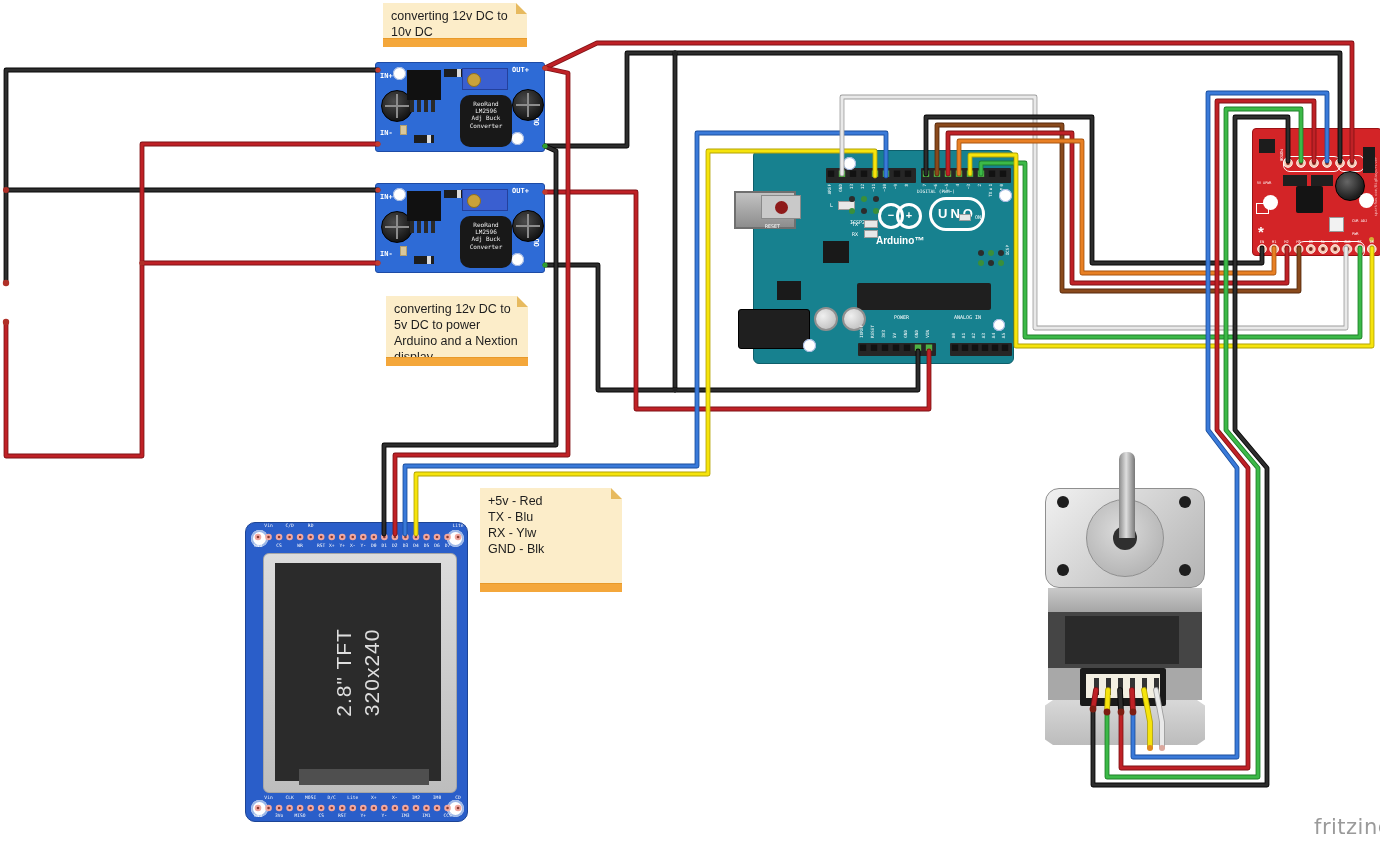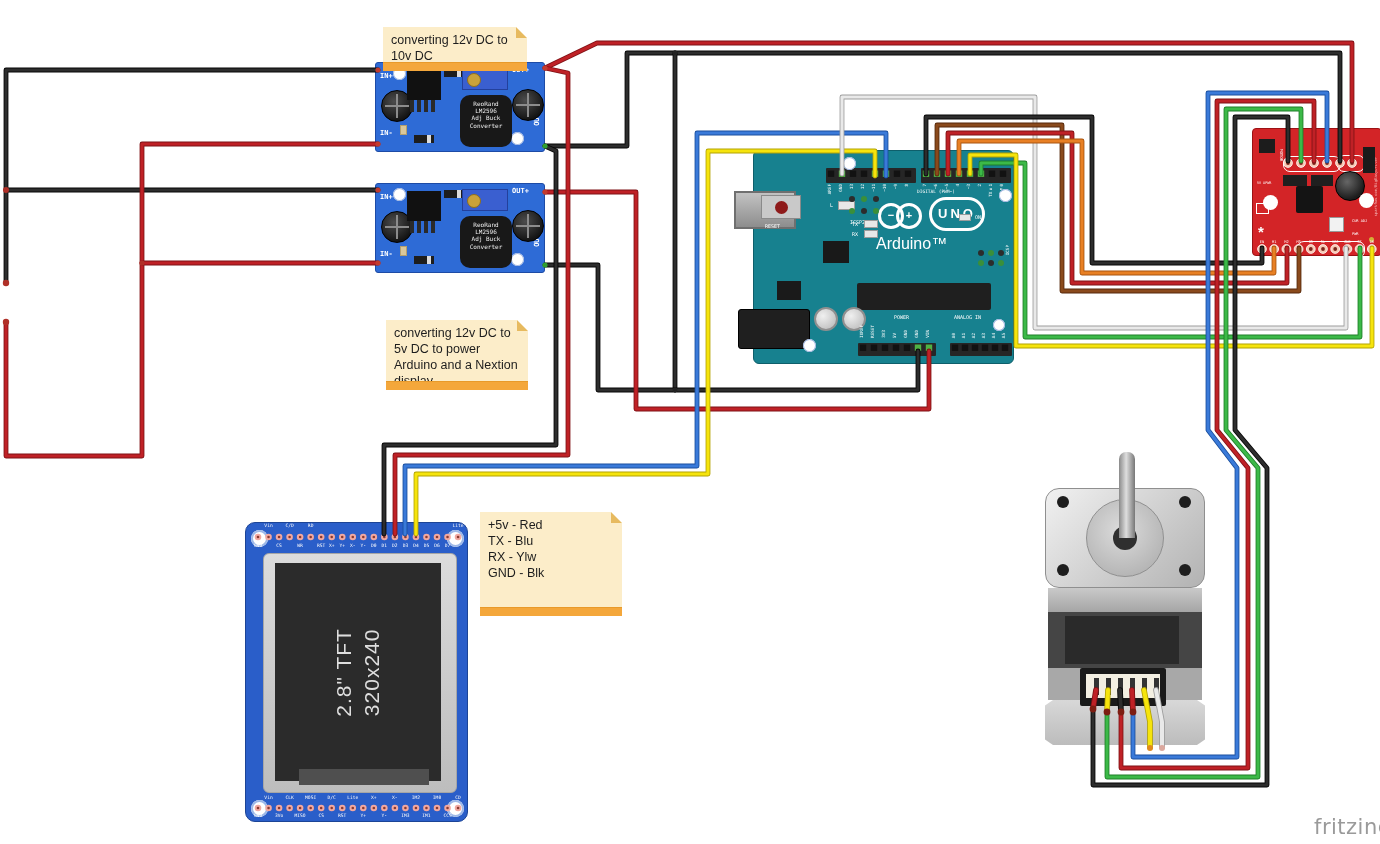--- a/index.html
+++ b/index.html
@@ -1,20 +1,20 @@
 <!DOCTYPE html>
 <html><head>
 <meta charset="utf-8">
 <style>
   html,body{margin:0;padding:0;background:#fff;}
   #stage{position:relative;width:1380px;height:844px;background:#ffffff;overflow:hidden;
          font-family:"Liberation Sans",sans-serif;}
   
   .note{position:absolute;background:#fcedc9;color:#1d1d1d;font-size:12.5px;line-height:1.28;
-        padding:5px 8px 12px 8px;box-sizing:border-box;margin-top:24px;}
+        padding:5px 8px 12px 8px;box-sizing:border-box;}
   .note::after{content:"";position:absolute;top:0;right:0;border-style:solid;
         border-width:0 11px 11px 0;border-color:#fff #fff #e7ba5f #e7ba5f;}
   .nstrip{position:absolute;left:0;right:0;bottom:0;height:8px;background:#f4a73b;border-top:1px solid #e89a2a;}
   
   .buck{position:absolute;width:170px;height:90px;background:#2e6bd6;border:1px solid #1d4ba6;border-radius:3px;box-sizing:border-box;}
   .blabel{position:absolute;color:#fff;font-size:7px;font-weight:bold;font-family:"DejaVu Sans Mono",monospace;}
   .vsmall{writing-mode:vertical-rl;transform:rotate(180deg);}
   .hole{position:absolute;width:13px;height:13px;border-radius:50%;background:#fff;box-shadow:inset 0 0 0 1px #9db4e0;}
   .cap{position:absolute;width:30px;height:30px;border-radius:50%;border:1px solid #000;
        background:radial-gradient(circle at 40% 35%, #4d4d4d, #141414 72%);}
@@ -152,21 +152,21 @@
 
     <span class="slabel" style="left:98px;top:70px;">TX</span>
     <div class="wled" style="left:110px;top:69px;width:14px;height:8px;"></div>
     <span class="slabel" style="left:98px;top:80px;">RX</span>
     <div class="wled" style="left:110px;top:79px;width:14px;height:8px;"></div>
 
     <div style="position:absolute;left:69px;top:90px;width:26px;height:22px;background:#191919;"></div>
 
     <div class="ring" style="left:124px;top:52px;">−</div>
     <div class="ring" style="left:142px;top:52px;">+</div>
-    <span style="position:absolute;left:122px;top:84px;color:#fff;font-size:16px;font-weight:normal;text-align:right;">Arduino™</span>
+    <span style="position:absolute;left:122px;top:84px;color:#fff;font-size:10px;font-weight:bold;text-align:right;">Arduino™</span>
     <div style="position:absolute;left:175px;top:46px;width:56px;height:34px;border:3px solid #fff;border-radius:18px;
          box-sizing:border-box;color:#fff;text-align:center;line-height:28px;font-size:13px;letter-spacing:3px;font-weight:bold;">UNO</div>
     <div class="wled" style="left:205px;top:63px;width:12px;height:7px;"></div>
     <span class="slabel" style="left:221px;top:63px;">ON</span>
 
     <span class="slabel" style="left:163px;top:38px;font-size:4.5px;">DIGITAL (PWM~)</span>
 
     <div style="position:absolute;left:103px;top:132px;width:134px;height:27px;background:#1f1f1f;border-radius:2px;"></div>
     <div style="position:absolute;left:60px;top:156px;width:24px;height:24px;border-radius:50%;border:2px solid #8f8f8f;
          background:radial-gradient(circle at 35% 35%, #f0f0f0, #b5b5b5);box-sizing:border-box;"></div>

